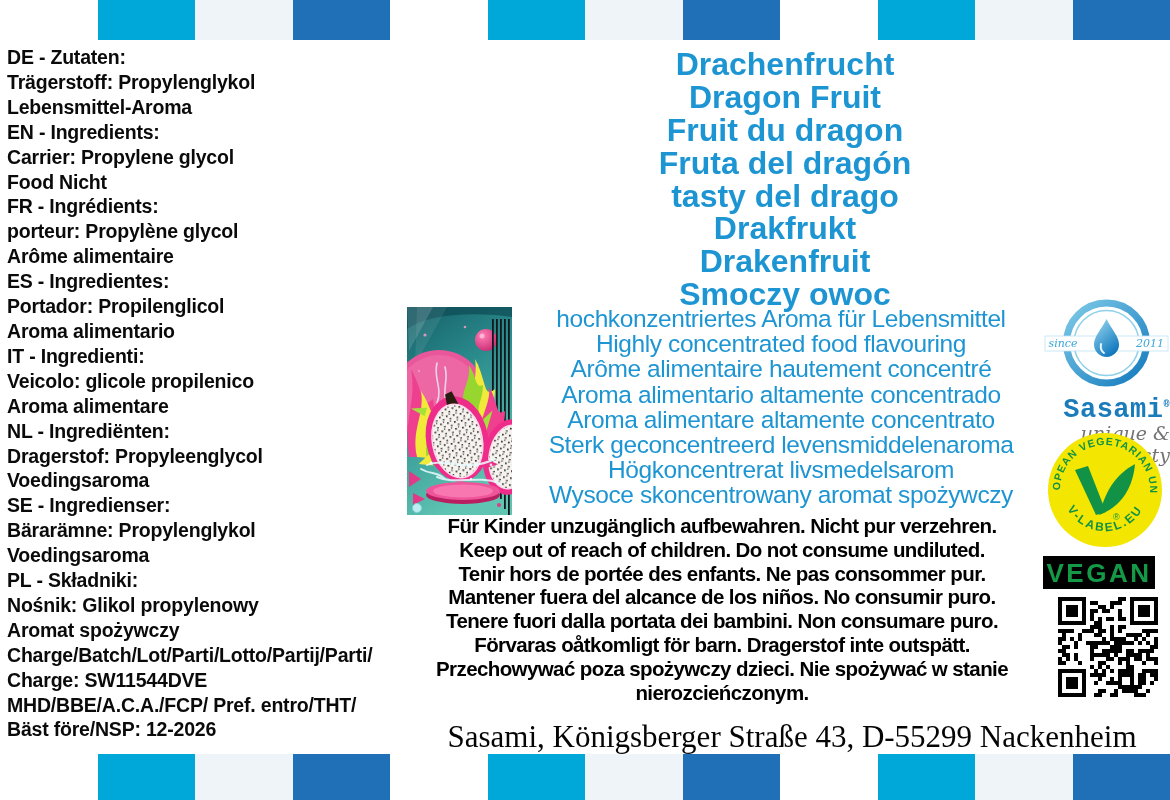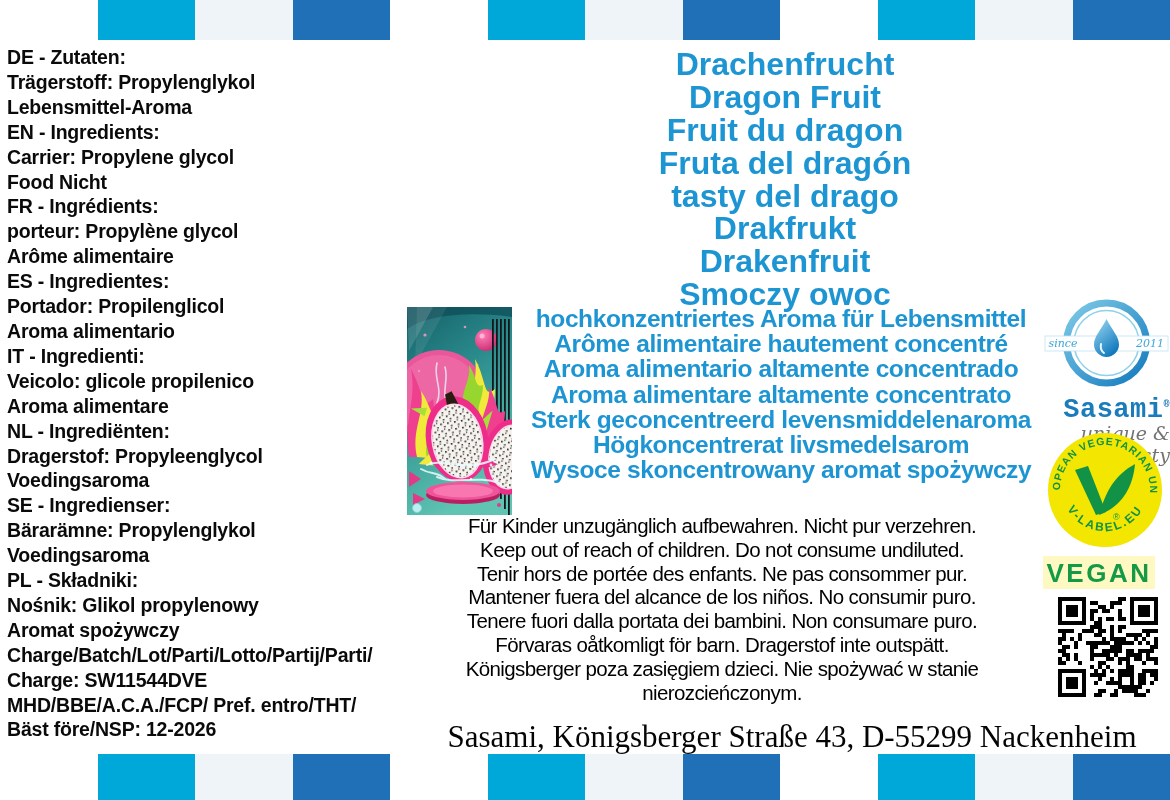--- a/index.html
+++ b/index.html
@@ -23,28 +23,28 @@
   
   .product-names {
     position:absolute; left:518px; top:46px; width:534px; text-align:center;
     color:#1e95d3; font-weight:bold; font-size:32px;
   }
   .product-names .line { height:32.9px; }
 
   
   .concentrated {
     position:absolute; left:505px; top:306px; width:552px; text-align:center;
-    color:#1e95d3; font-weight:bold; font-size:24.5px; line-height:25.2px;
+    color:#1e95d3; font-weight:normal; font-size:24.5px; line-height:25.2px;
     letter-spacing:-0.4px; white-space:nowrap;
   }
 
   
   .warnings {
     position:absolute; left:402px; top:514px; width:640px; text-align:center;
-    color:#000; font-weight:normal; font-size:20.5px; line-height:23.8px;
+    color:#000; font-weight:bold; font-size:20.5px; line-height:23.8px;
     letter-spacing:-0.6px; white-space:nowrap;
   }
 
   
   .address {
     position:absolute; left:412px; top:719px; width:760px; text-align:center;
     font-family:"Liberation Serif", serif; font-size:31px; color:#050505;
     white-space:nowrap;
   }
 
@@ -61,21 +61,21 @@
   .brand-wordmark sup { font-size:10px; }
   .brand-tagline {
     font-family:"DejaVu Serif", serif; font-style:italic; font-size:19px;
     color:#737373; margin-top:-1px;
   }
 
   
   .vlabel { position:absolute; left:1045px; top:432px; width:120px; height:121px; }
   .vegan-badge {
     position:absolute; left:1043px; top:556px; width:112px; height:33px;
-    background:#fef9c3; color:#149a47; font-weight:bold; font-size:26px;
+    background:#000000; color:#149a47; font-weight:bold; font-size:26px;
     letter-spacing:2.5px; text-align:center; line-height:34px;
   }
 
   
   .qr { position:absolute; left:1058px; top:597px; width:100px; height:100px; background:#fff; }
 </style>
 </head>
 <body>
 
 <div class="label-canvas">
@@ -230,36 +230,37 @@
       </g>
       <path d="M2,164 L14,172 L2,180 Z" fill="#e23a86"></path>
       <path d="M6,186 L18,192 L6,198 Z" fill="#e23a86"></path>
       <circle cx="10" cy="201" r="4.5" fill="#bfeef0" stroke="#7fd4da" stroke-width="1"></circle>
       <circle cx="92" cy="198" r="2" fill="#e23a86"></circle>
     </svg>
   </div>
 
   <div class="concentrated">
       <div class="cline">hochkonzentriertes Aroma für Lebensmittel</div>
+      <div class="cline">Highly concentrated food flavouring</div>
       <div class="cline">Arôme alimentaire hautement concentré</div>
       <div class="cline">Aroma alimentario altamente concentrado</div>
       <div class="cline">Aroma alimentare altamente concentrato</div>
       <div class="cline">Sterk geconcentreerd levensmiddelenaroma</div>
       <div class="cline">Högkoncentrerat livsmedelsarom</div>
       <div class="cline">Wysoce skoncentrowany aromat spożywczy</div>
     </div>
 
   <div class="warnings">
       <div class="wline">Für Kinder unzugänglich aufbewahren. Nicht pur verzehren.</div>
       <div class="wline">Keep out of reach of children. Do not consume undiluted.</div>
       <div class="wline">Tenir hors de portée des enfants. Ne pas consommer pur.</div>
       <div class="wline">Mantener fuera del alcance de los niños. No consumir puro.</div>
       <div class="wline">Tenere fuori dalla portata dei bambini. Non consumare puro.</div>
       <div class="wline">Förvaras oåtkomligt för barn. Dragerstof inte outspätt.</div>
-      <div class="wline">Königsberger poza zasięgiem dzieci. Nie spożywać w stanie</div>
+      <div class="wline">Przechowywać poza spożywczy dzieci. Nie spożywać w stanie</div>
       <div class="wline">nierozcieńczonym.</div>
     </div>
 
   <div class="address">Sasami, Königsberger Straße 43, D-55299 Nackenheim</div>
 
   <div class="brand-logo">
     <svg width="127" height="92" viewBox="0 0 127 92">
       <defs>
         <linearGradient id="ringG" x1="0" y1="0" x2="1" y2="1">
           <stop offset="0" stop-color="#7fcbe8"></stop>

